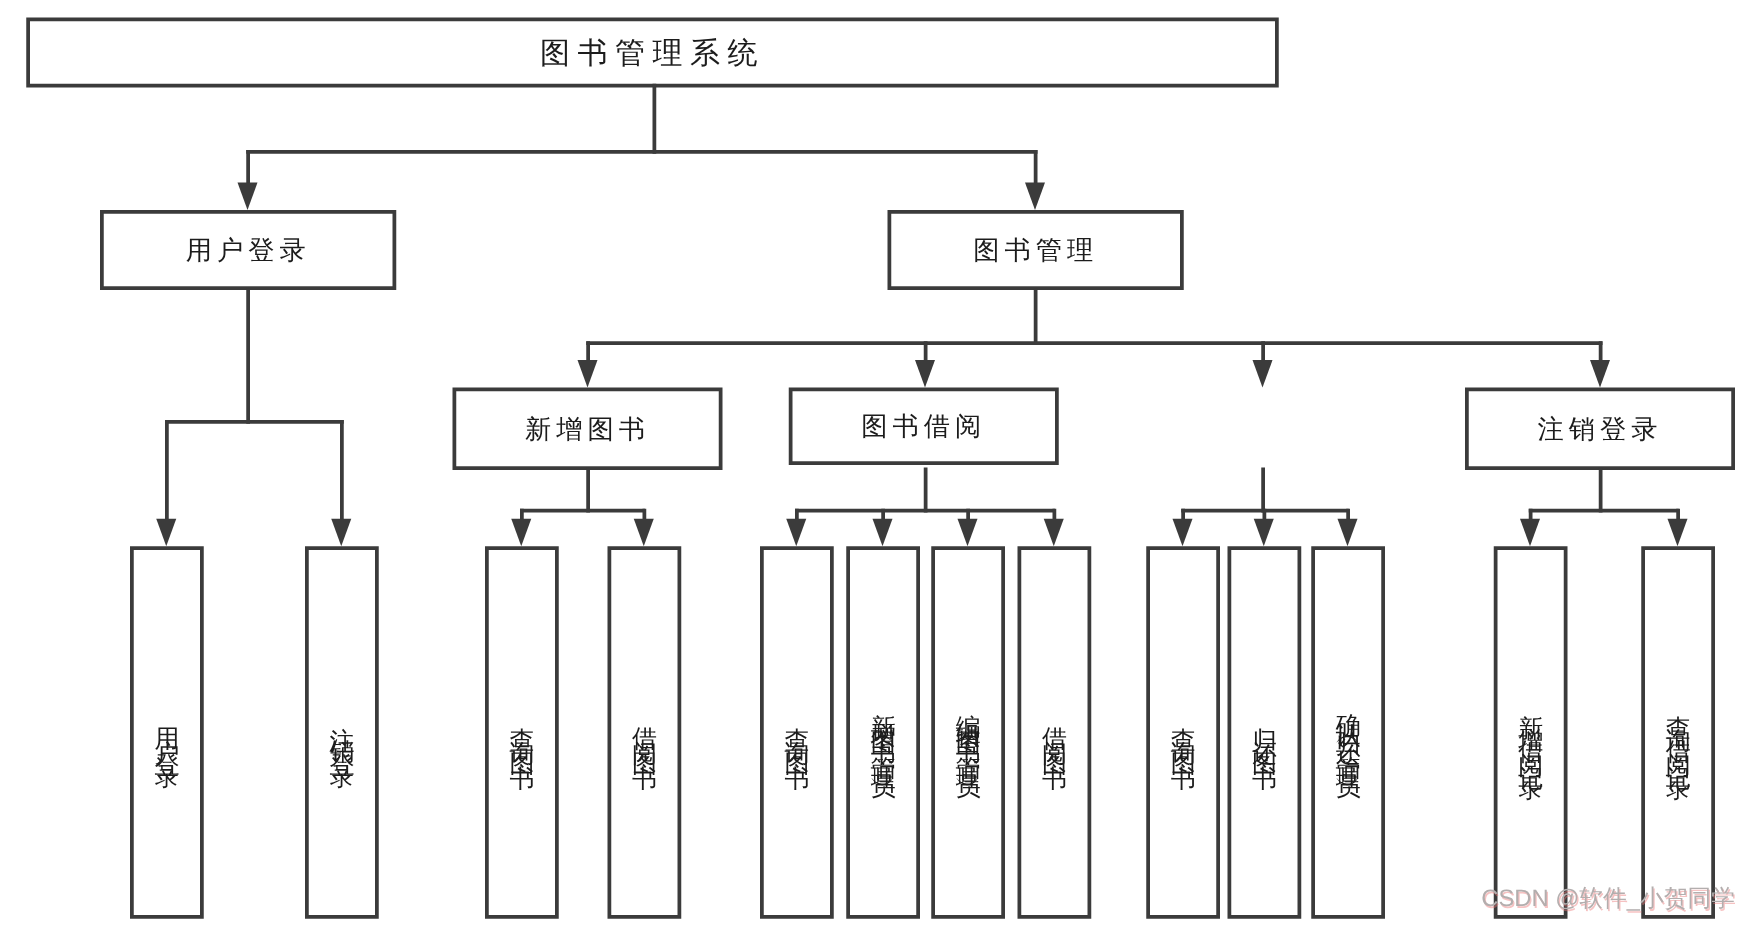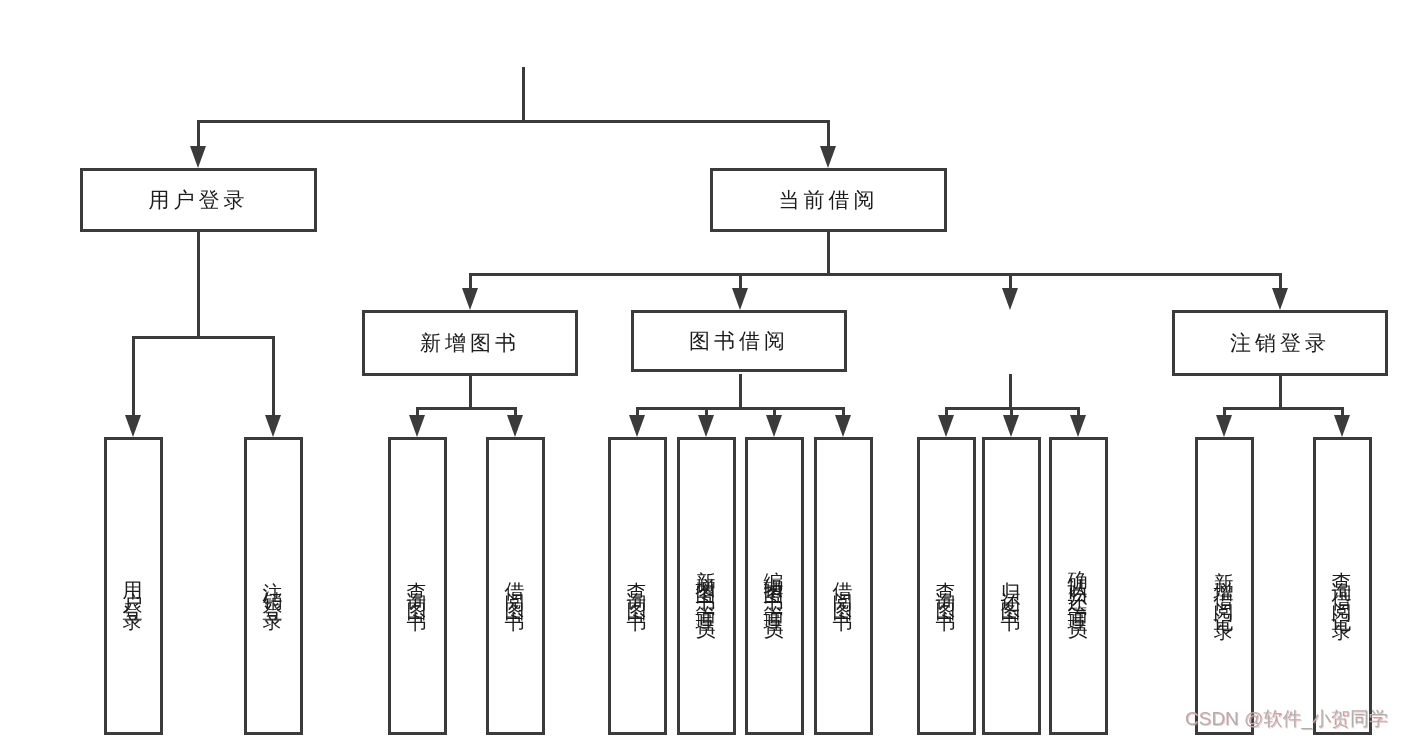--- a/index.html
+++ b/index.html
@@ -54,23 +54,24 @@
     color:var(--watermark);
     text-shadow:1px 1px 0 rgba(235,120,120,0.45);
     white-space:nowrap;
   }
 </style>
 </head>
 <body>
 
 <div class="canvas">
 
+  <div class="box root" style="left:21px;top:14px;width:1002px;height:56px;">图书管理系统</div>
 
   <div class="box h2" style="left:80px;top:168px;width:237px;height:64px;">用户登录</div>
-  <div class="box h2" style="left:710px;top:168px;width:237px;height:64px;">当前借阅</div>
+  <div class="box h2" style="left:710px;top:168px;width:237px;height:64px;">图书管理</div>
 
   <div class="box h3" style="left:362px;top:310px;width:216px;height:66px;">新增图书</div>
   <div class="box h3" style="left:631px;top:310px;width:216px;height:62px;">图书借阅</div>
   <div class="box h3" style="left:1172px;top:310px;width:216px;height:66px;">注销登录</div>
 
   <div class="box" style="left:104px;top:437px;width:59px;height:298px;">
     <span class="vtext wide">用户登录</span>
   </div>
   <div class="box" style="left:244px;top:437px;width:59px;height:298px;">
     <span class="vtext wide">注销登录</span>

